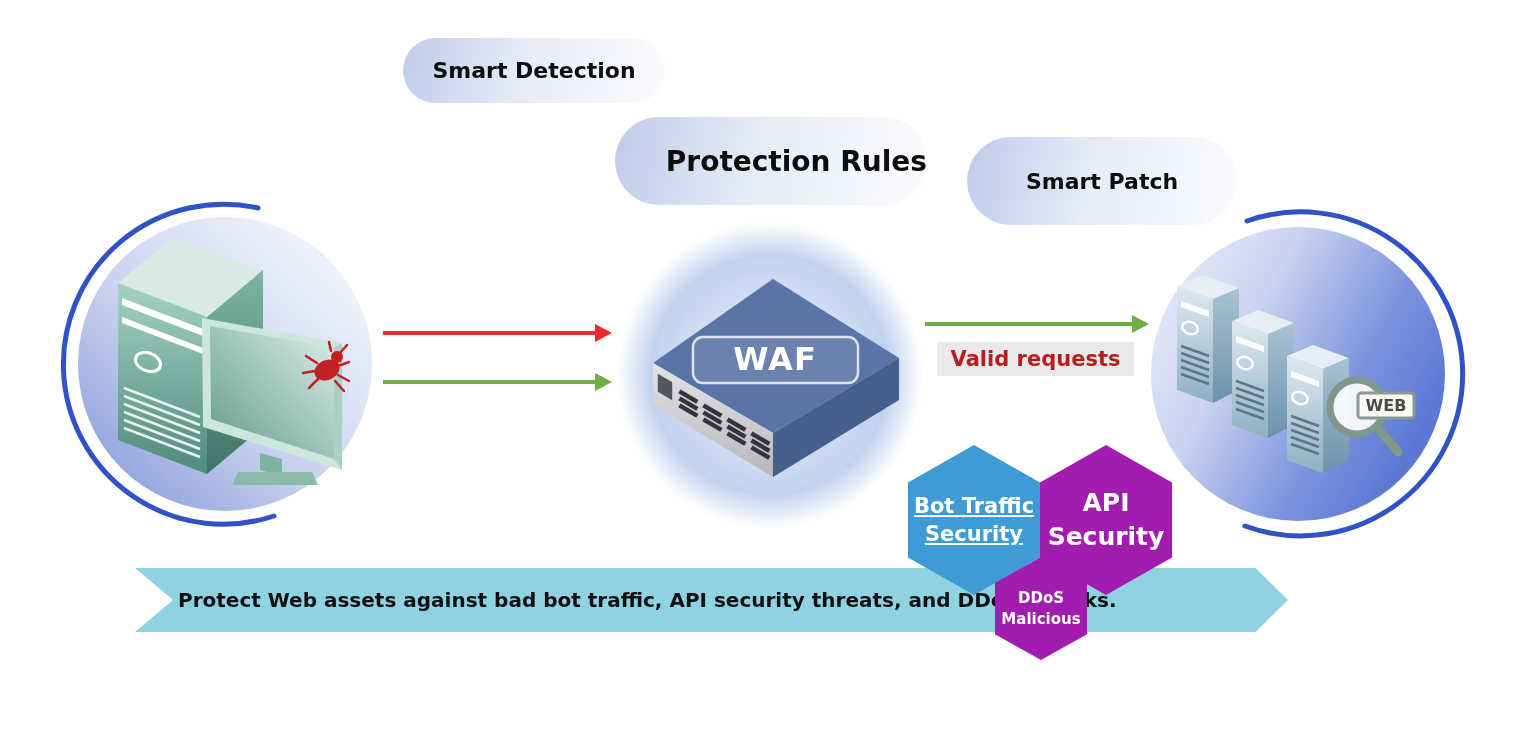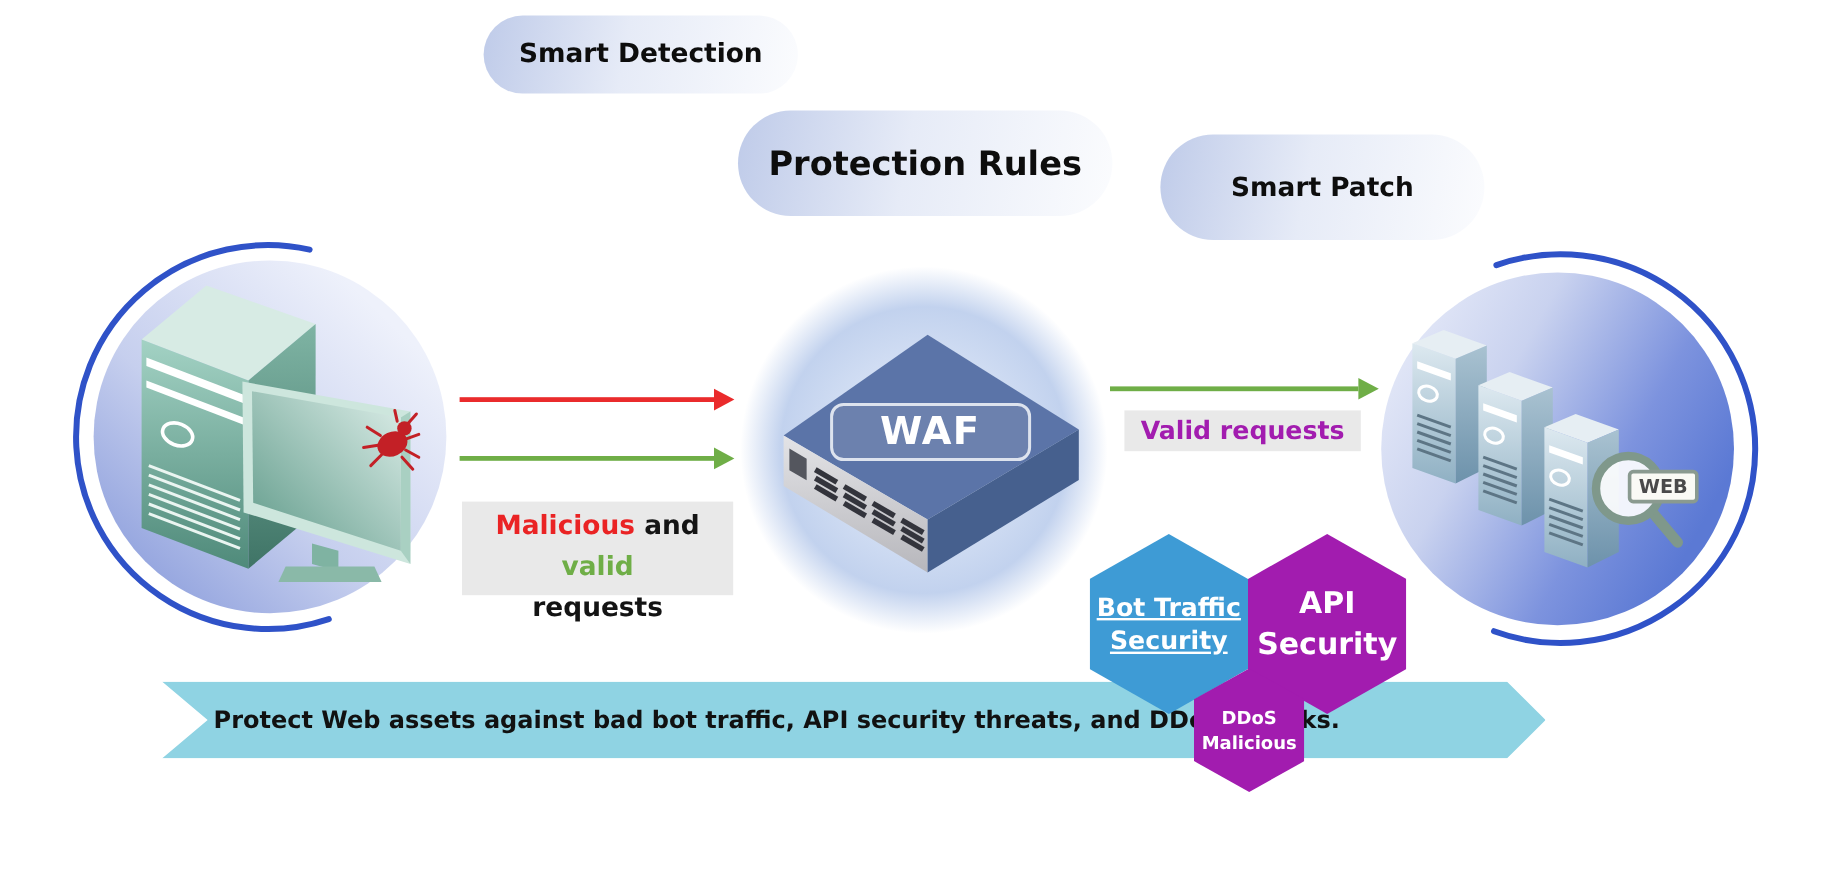--- a/index.html
+++ b/index.html
@@ -2,24 +2,24 @@
 <html><head>
 <meta charset="utf-8">
 <style>
   html,body{margin:0;padding:0;background:#fff;}
   .stage{position:relative;width:1536px;height:742px;background:#ffffff;overflow:hidden;
          font-family:"DejaVu Sans","Liberation Sans",sans-serif;}
 
   
   .pill{position:absolute;border-radius:999px;display:flex;align-items:center;justify-content:center;
         background:linear-gradient(100deg,#bfcbe9 0%,#e6ebf7 45%,#fbfcfe 100%);
-        color:#0d0d0d;font-weight:700;z-index:5;white-space:nowrap;}
+        color:#0d0d0d;font-weight:700;z-index:5;white-space:nowrap;margin-top:25px;}
   .pill-smart-detection{left:403px;top:13px;width:262px;height:65px;font-size:22px;}
   .pill-ti{left:893px;top:13px;width:209px;height:64px;font-size:23px;}
-  .pill-protection-rules{left:615px;top:92px;width:312px;height:88px;font-size:28px;}
+  .pill-protection-rules{left:615px;top:92px;width:312px;height:88px;font-size:28px;justify-content:flex-end;}
   .pill-semantic-analysis{left:300px;top:133px;width:268px;height:64px;font-size:21px;}
   .pill-smart-patch{left:967px;top:112px;width:270px;height:88px;font-size:22px;}
 
   
   .icon-svg{position:absolute;z-index:1;}
   .client-svg{left:60px;top:200px;}
   .servers-svg{left:1150px;top:190px;}
   .waf-svg{left:600px;top:230px;z-index:2;}
   .waf-glow{position:absolute;left:617px;top:222px;width:306px;height:306px;border-radius:50%;z-index:1;
     background:radial-gradient(circle closest-side,#eef3fb 0%,#d7e2f5 40%,#c2d2ee 78%,rgba(194,210,238,0) 100%);}
@@ -35,21 +35,21 @@
   .arrow-green-in{left:383px;top:373px;width:229px;}
   .arrow-green-out{left:925px;top:315px;width:224px;}
   .arrow-green-in .shaft,.arrow-green-out .shaft{background:#6fae47;}
   .arrow-green-in .shaft{width:212px;}
   .arrow-green-out .shaft{width:207px;}
   .arrow-green-in .head,.arrow-green-out .head{border-left:17px solid #6fae47;}
 
   
   .label-box{position:absolute;background:#e9e9e9;z-index:2;font-weight:700;text-align:center;color:#141414;}
   .malicious-box{left:385px;top:418px;width:226px;height:78px;font-size:22px;line-height:34px;padding-top:4px;box-sizing:border-box;}
-  .valid-box{left:937px;top:342px;width:197px;height:34px;font-size:21px;line-height:34px;color:#a21caf;}
+  .valid-box{left:937px;top:342px;width:197px;height:34px;font-size:21px;line-height:34px;color:#b91c1c;}
   .t-red{color:#ea2324;}
   .t-green{color:#6fae47;}
   .t-black{color:#141414;}
 
   
   .banner{position:absolute;left:135px;top:568px;width:1153px;height:64px;background:#8fd3e3;z-index:3;
           clip-path:polygon(0% 0%,97.2% 0%,100% 50%,97.2% 100%,0% 100%,3.3% 50%);}
   .banner-text{margin-left:43px;line-height:64px;font-size:20px;font-weight:700;color:#111;white-space:nowrap;}
 
   
@@ -246,24 +246,20 @@
     </div>
   <div class="arrow arrow-green-in">
       <div class="shaft"></div>
       <div class="head"></div>
     </div>
   <div class="arrow arrow-green-out">
       <div class="shaft"></div>
       <div class="head"></div>
     </div>
 
-  <div class="label-box malicious-box">
-    <div><span class="t-red">Malicious</span> <span class="t-black">and</span> <span class="t-green">valid</span></div>
-    <div class="t-black">requests</div>
-  </div>
   <div class="label-box valid-box"><span>Valid requests</span></div>
 
   <div class="banner">
     <div class="banner-text">Protect Web assets against bad bot traffic, API security threats, and DDoS attacks.</div>
   </div>
 
   <div class="hex hex-bot">
     <div>Bot Traffic</div>
     <div>Security</div>
   </div>

